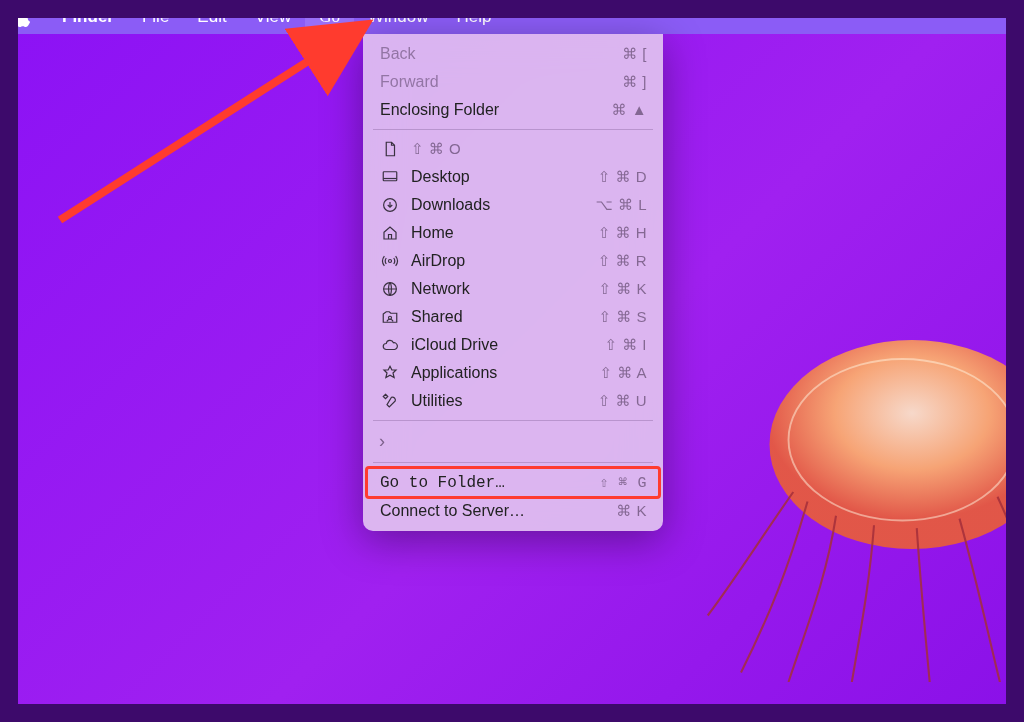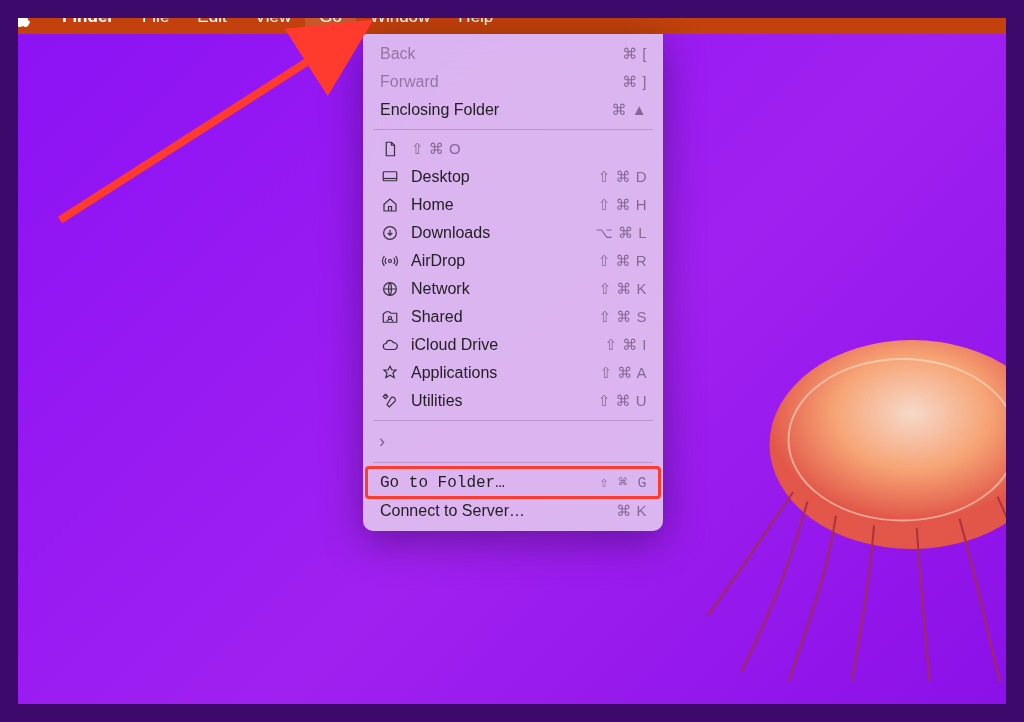--- a/index.html
+++ b/index.html
@@ -1,22 +1,22 @@
 <!DOCTYPE html>
 <html><head>
   <meta charset="utf-8">
   <style>
     * { margin: 0; padding: 0; box-sizing: border-box; }
     body { width: 1024px; height: 722px; font-family: -apple-system, 'Helvetica Neue', Arial, sans-serif; overflow: hidden; position: relative; background: #3d0a6b; }
     .frame { position: absolute; inset: 0; border: 18px solid #3d0a6b; }
-    .menubar { position: absolute; top: 0; left: 0; right: 16px; height: 34px; background: #c2410c; display: flex; align-items: center; padding: 0 14px; gap: 0; color: #fff; font-size: 17px; font-weight: 500; }
+    .menubar { position: absolute; top: 0; left: 0; right: 16px; height: 34px; background: #8b5cf6; display: flex; align-items: center; padding: 0 14px; gap: 0; color: #fff; font-size: 17px; font-weight: 500; }
     .apple-logo { width: 20px; height: 20px; margin-right: 14px; display:flex;align-items:center; }
     .menubar-item { padding: 6px 14px; cursor: default; }
     .menubar-item.app { font-weight: 700; }
-    .menubar-item.active { background: rgba(255,255,255,0.12); border-radius: 6px; }
+    .menubar-item.active { background: rgba(255,255,255,0.12); border-radius: 6px; font-family: Liberation Serif, serif; }
     .desktop { position: absolute; top: 34px; left: 0; right: 0; bottom: 0; background: linear-gradient(135deg, #8c12f5 0%, #a020f0 55%, #8a10e8 100%); }
     .jellyfish { position:absolute; right:-40px; bottom:40px; width:380px; height:380px; pointer-events:none; }
 
     .menu { position: absolute; top: 34px; left: 363px; width: 300px; background: rgba(230, 208, 240, 0.85); backdrop-filter: blur(20px); border-radius: 0 0 10px 10px; box-shadow: 0 10px 40px rgba(0,0,0,0.35); padding: 6px; font-size: 16px; color: #222; }
     .menu-row { display: flex; align-items: center; padding: 5px 10px; border-radius: 5px; position: relative; }
     .menu-row.disabled { color: rgba(60,40,70,0.45); }
     .mi-icon { width: 22px; display: inline-flex; justify-content: center; margin-right: 10px; color: #3a3140; }
     .mi-icon svg { width: 18px; height: 18px; stroke: currentColor; fill: none; stroke-width: 1.6; }
     .mi-label { flex: 1; }
     .mi-short { color: rgba(60,40,70,0.55); font-size: 15px; letter-spacing: 0.5px; }
@@ -98,36 +98,36 @@
           <rect x="3" y="5" width="18" height="12" rx="1"></rect>
           <path d="M3 14h18"></path>
         </svg>
       </span>
     <span class="mi-label">Desktop</span>
       <span class="mi-short">⇧ ⌘ D</span>
   </div>
   <div class="menu-row">
     <span class="mi-icon">
         <svg viewBox="0 0 24 24">
+          <circle cx="12" cy="12" r="8.5"></circle>
+          <path d="M12 8v6m-3-2 3 3 3-3"></path>
+        </svg>
+      </span>
+    <span class="mi-label">Downloads</span>
+      <span class="mi-short">⌥ ⌘ L</span>
+  </div>
+  <div class="menu-row">
+    <span class="mi-icon">
+        <svg viewBox="0 0 24 24">
           <path d="M4 11 12 4l8 7v9H4z"></path>
           <path d="M10 20v-6h4v6"></path>
         </svg>
       </span>
     <span class="mi-label">Home</span>
       <span class="mi-short">⇧ ⌘ H</span>
-  </div>
-  <div class="menu-row">
-    <span class="mi-icon">
-        <svg viewBox="0 0 24 24">
-          <circle cx="12" cy="12" r="8.5"></circle>
-          <path d="M12 8v6m-3-2 3 3 3-3"></path>
-        </svg>
-      </span>
-    <span class="mi-label">Downloads</span>
-      <span class="mi-short">⌥ ⌘ L</span>
   </div>
   <div class="menu-row">
     <span class="mi-icon">
         <svg viewBox="0 0 24 24">
           <circle cx="12" cy="12" r="2"></circle>
           <path d="M7 16a7 7 0 0 1 0-8M17 8a7 7 0 0 1 0 8M4.5 18.5a10.5 10.5 0 0 1 0-13M19.5 5.5a10.5 10.5 0 0 1 0 13"></path>
         </svg>
       </span>
     <span class="mi-label">AirDrop</span>
       <span class="mi-short">⇧ ⌘ R</span>

